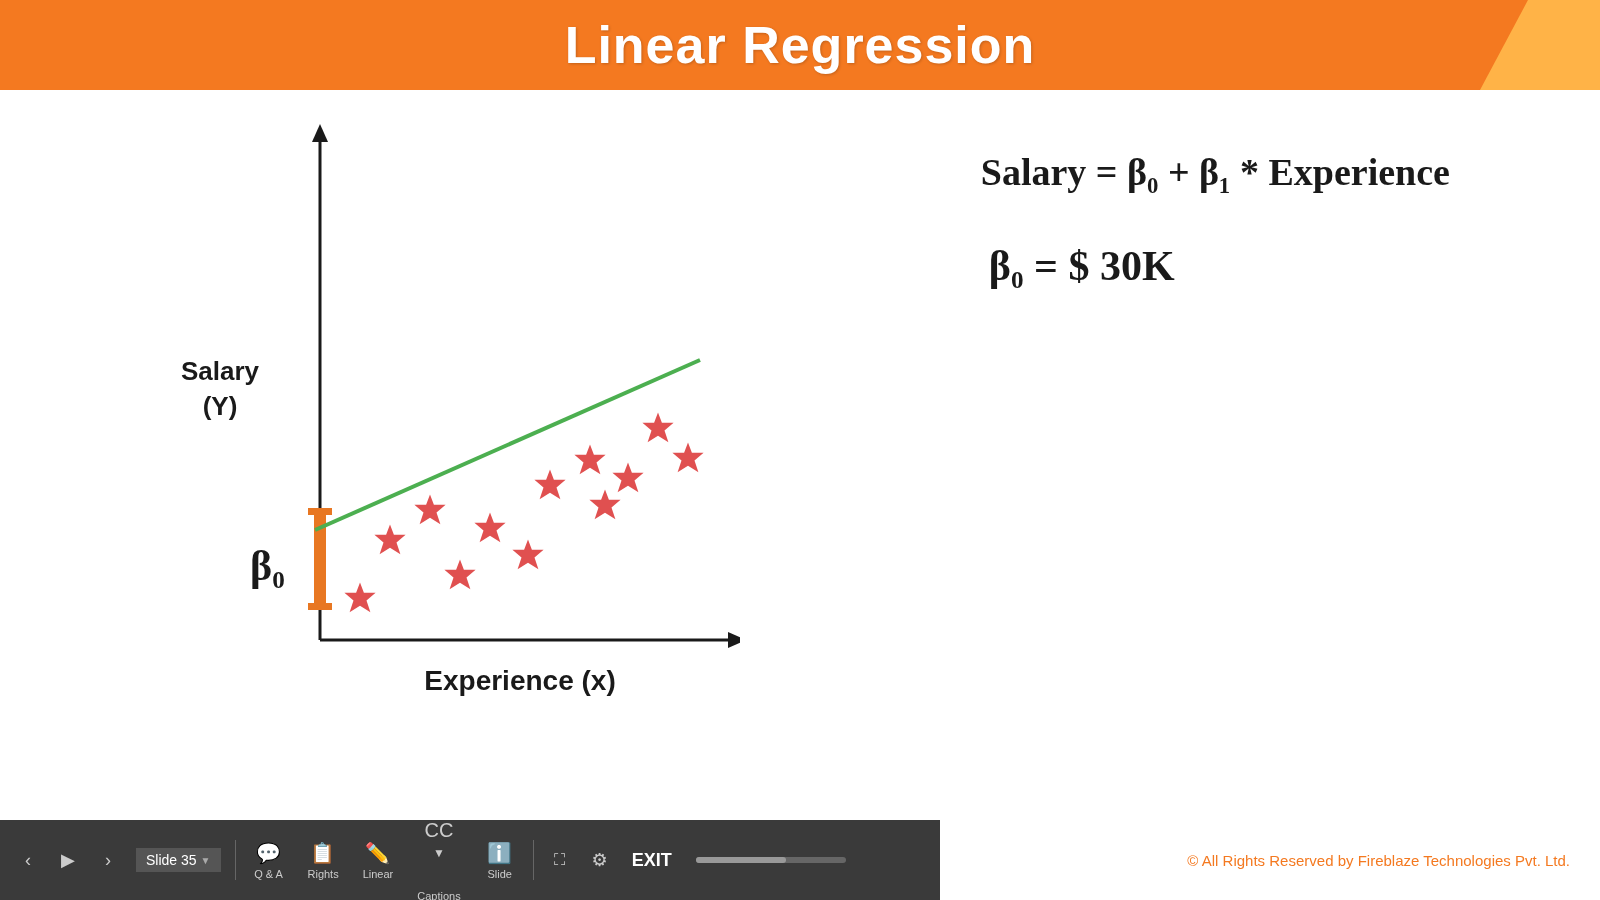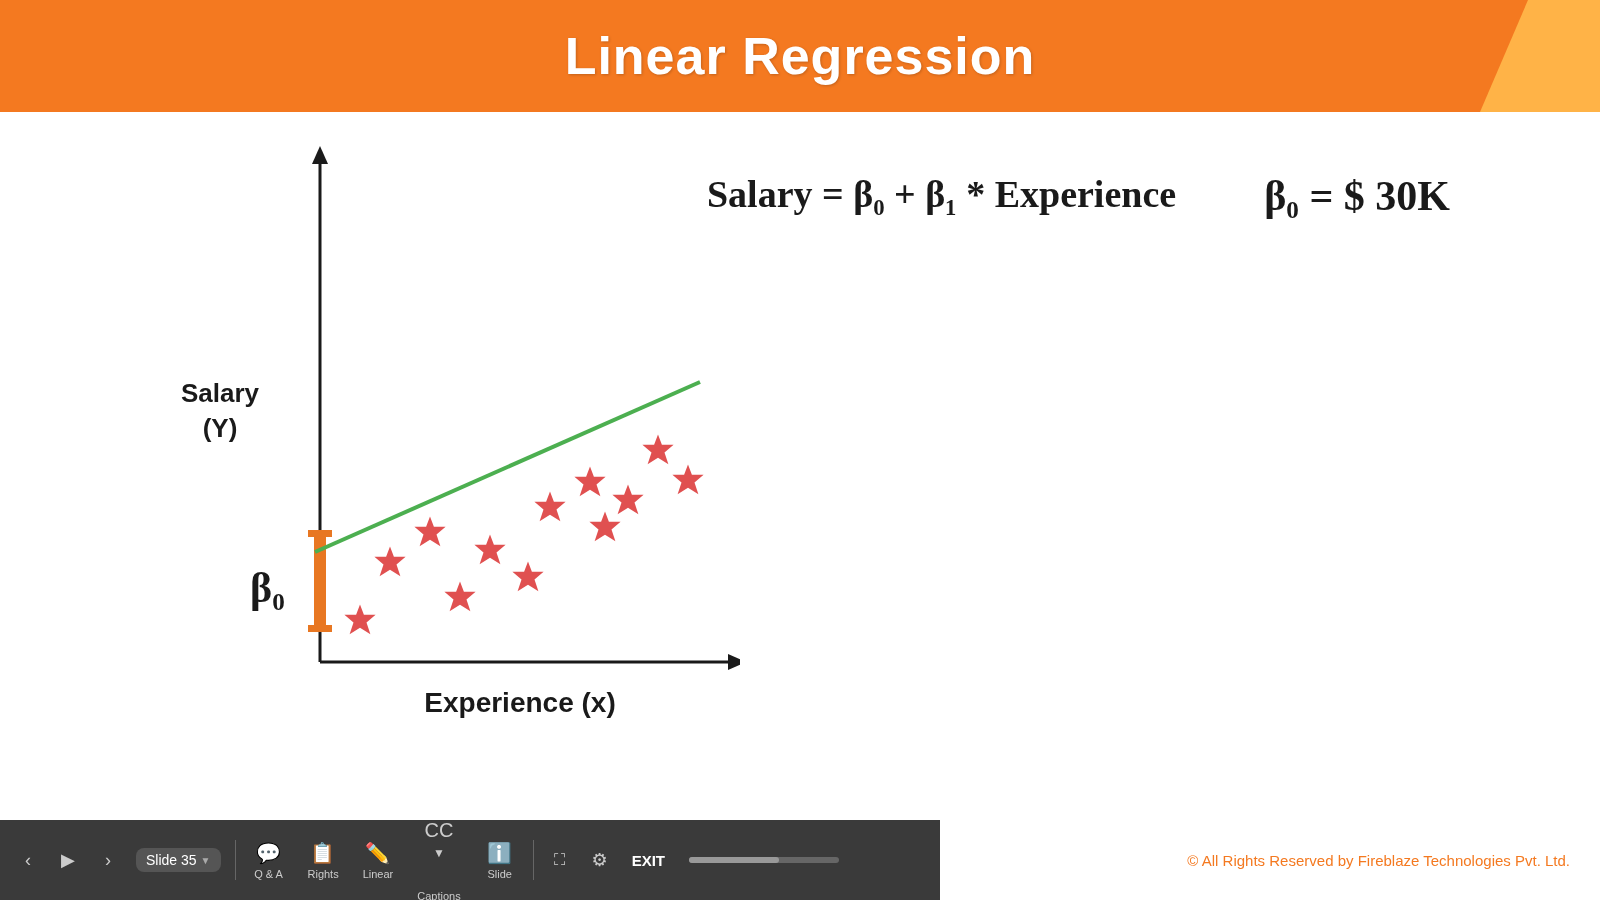--- a/index.html
+++ b/index.html
@@ -9,21 +9,21 @@
       overflow: hidden;
       font-family: Arial, sans-serif;
       background: #fff;
       position: relative;
     }
 
     
     #header {
       background: #F47920;
       width: 100%;
-      height: 112px;
+      height: 90px;
       display: flex;
       align-items: center;
       justify-content: center;
       position: relative;
       overflow: hidden;
     }
     #header::after {
       content: '';
       position: absolute;
       right: 0;
@@ -61,22 +61,22 @@
       width: 600px;
       height: 620px;
     }
 
     
     #formula-area {
       position: absolute;
       right: 150px;
       top: 60px;
       display: flex;
-      flex-direction: row;
-      gap: 74px;
+      flex-direction: column;
+      gap: 48px;
     }
     .formula-line {
       font-size: 38px;
       font-weight: 900;
       color: #1a1a1a;
       font-family: 'Times New Roman', serif;
     }
 
     
     #toolbar {
@@ -105,21 +105,21 @@
       align-items: center;
       justify-content: center;
       border-radius: 4px;
     }
 
     .tb-slide-indicator {
       display: flex;
       align-items: center;
       gap: 4px;
       background: #555;
-      border-radius: 8px;
+      border-radius: 0;
       padding: 4px 10px;
       color: #fff;
       font-size: 14px;
       margin: 0 6px;
     }
     .tb-slide-indicator .chevron {
       font-size: 10px;
       color: #aaa;
     }
 
@@ -156,21 +156,21 @@
       width: 36px;
       height: 36px;
       border-radius: 4px;
       font-size: 18px;
     }
 
     .exit-btn {
       background: transparent;
       border: none;
       color: #fff;
-      font-size: 15px;
+      font-size: 18px;
       font-weight: bold;
       cursor: pointer;
       padding: 6px 10px;
     }
 
     .progress-bar-container {
       width: 150px;
       height: 6px;
       background: #666;
       border-radius: 3px;
@@ -298,21 +298,21 @@
         <polygon class="star" points="0,-12 3,-4 12,-4 5,2 8,11 0,6 -8,11 -5,2 -12,-4 -3,-4"></polygon>
       </g>
 
     </svg>
   </div>
 
   <div id="formula-area">
     <div class="formula-line">
       <span>Salary = β₀ + β₁ * Experience</span>
     </div>
-    <div class="formula-line" style="font-size:42px; margin-left:14px;">
+    <div class="formula-line" style="font-size:42px; margin-left:8px;">
       <span>β₀ =  $ 30K</span>
     </div>
   </div>
 
 </div>
 
 <div id="toolbar">
 
   <button class="tb-nav-btn">‹</button>
   <button class="tb-nav-btn">▶</button>

